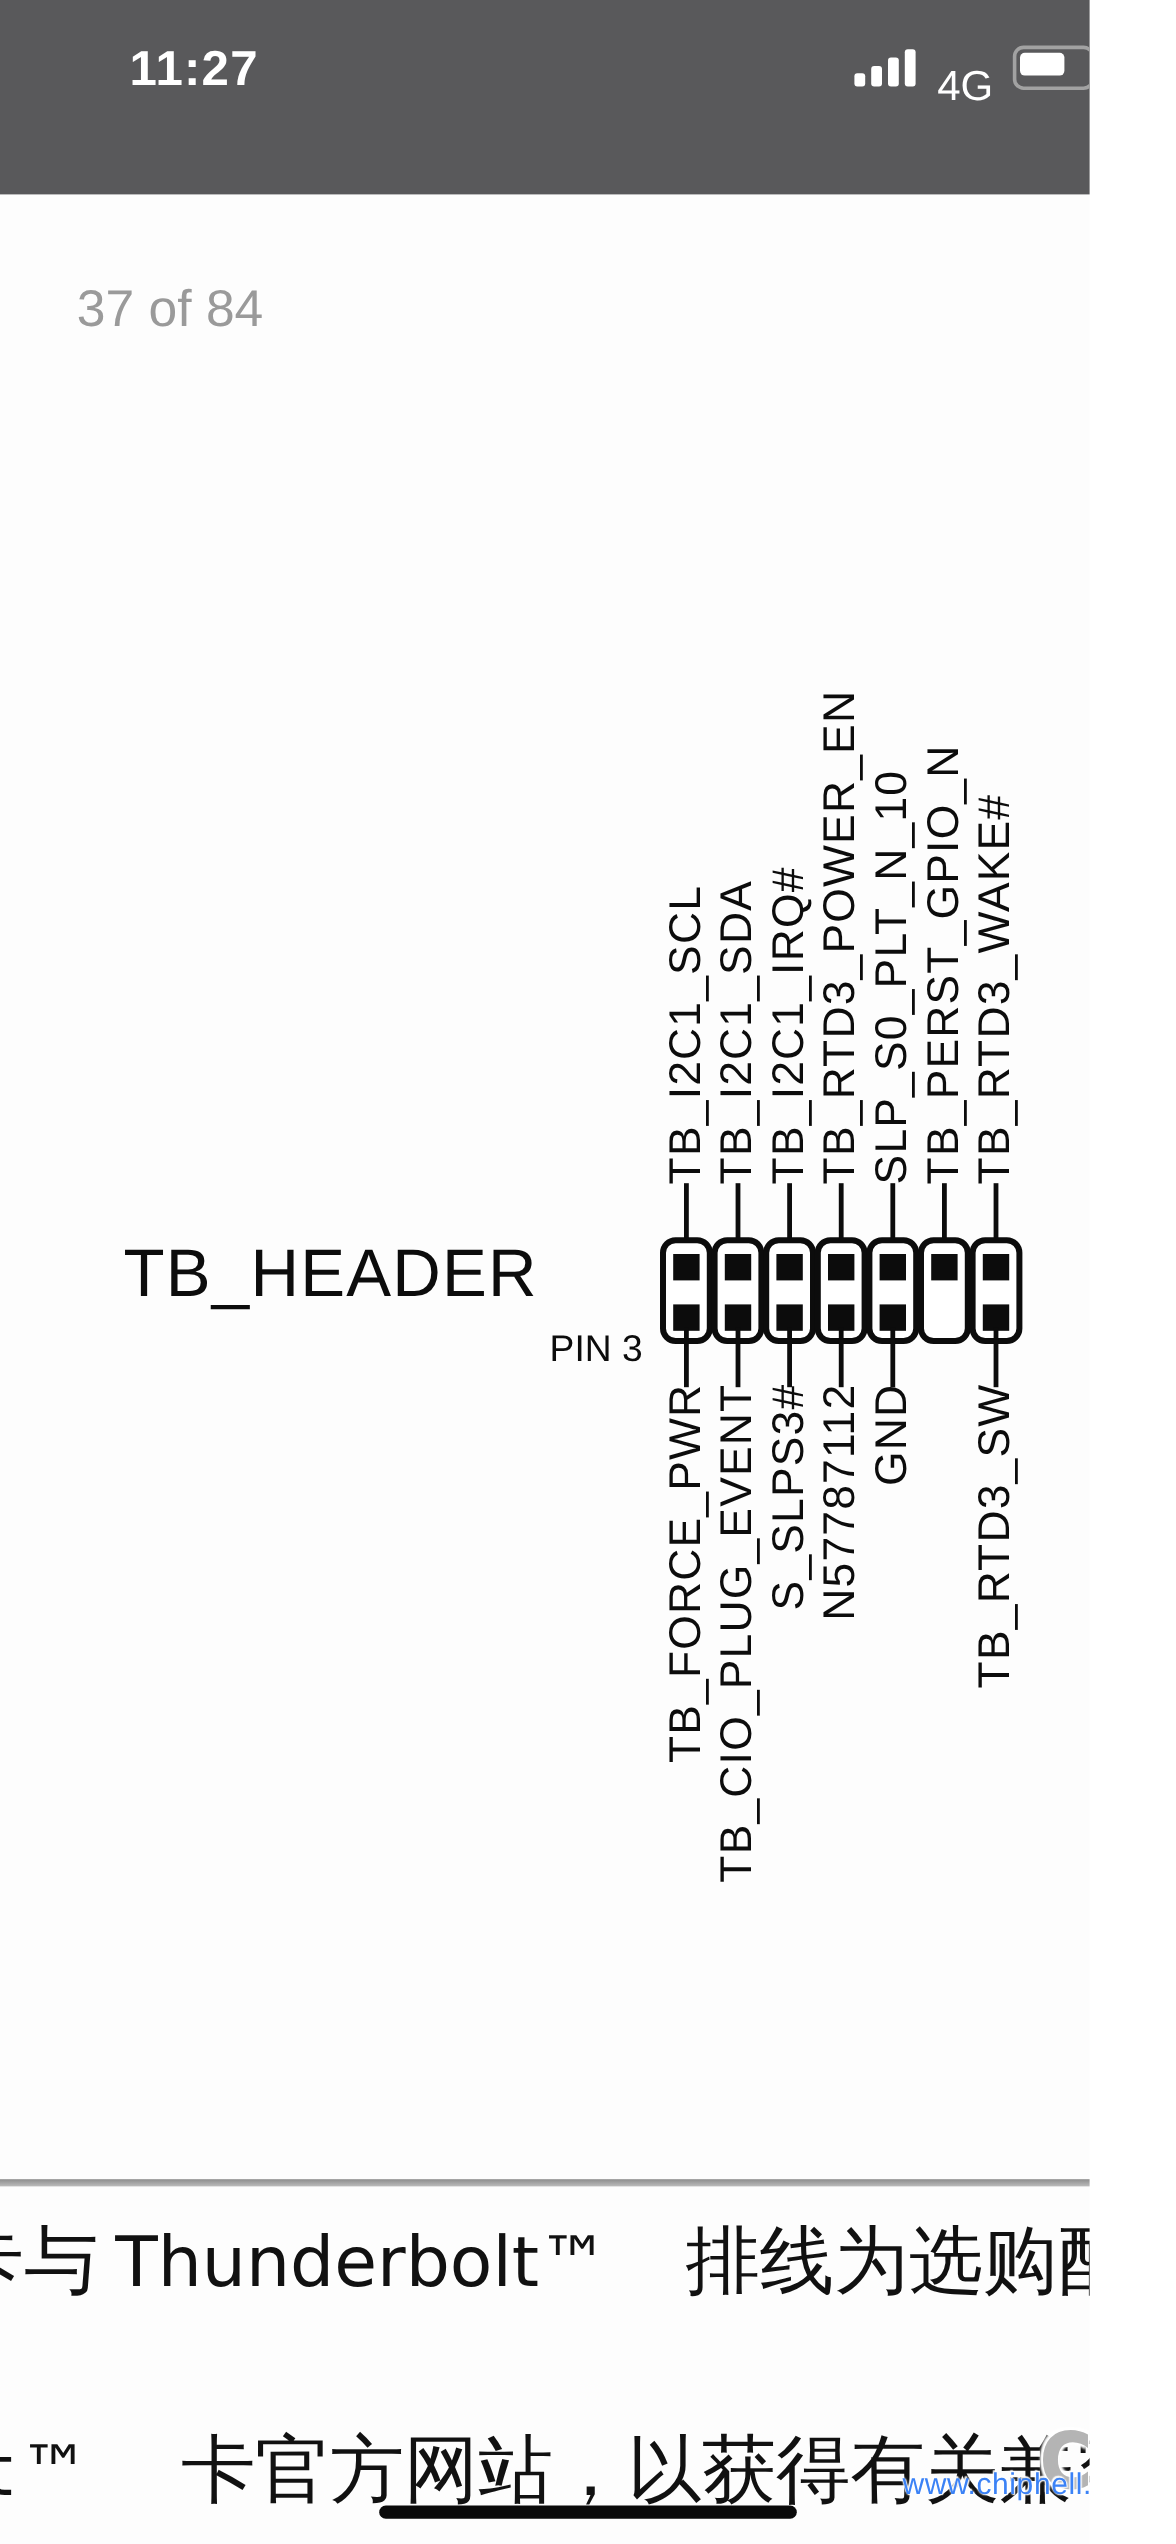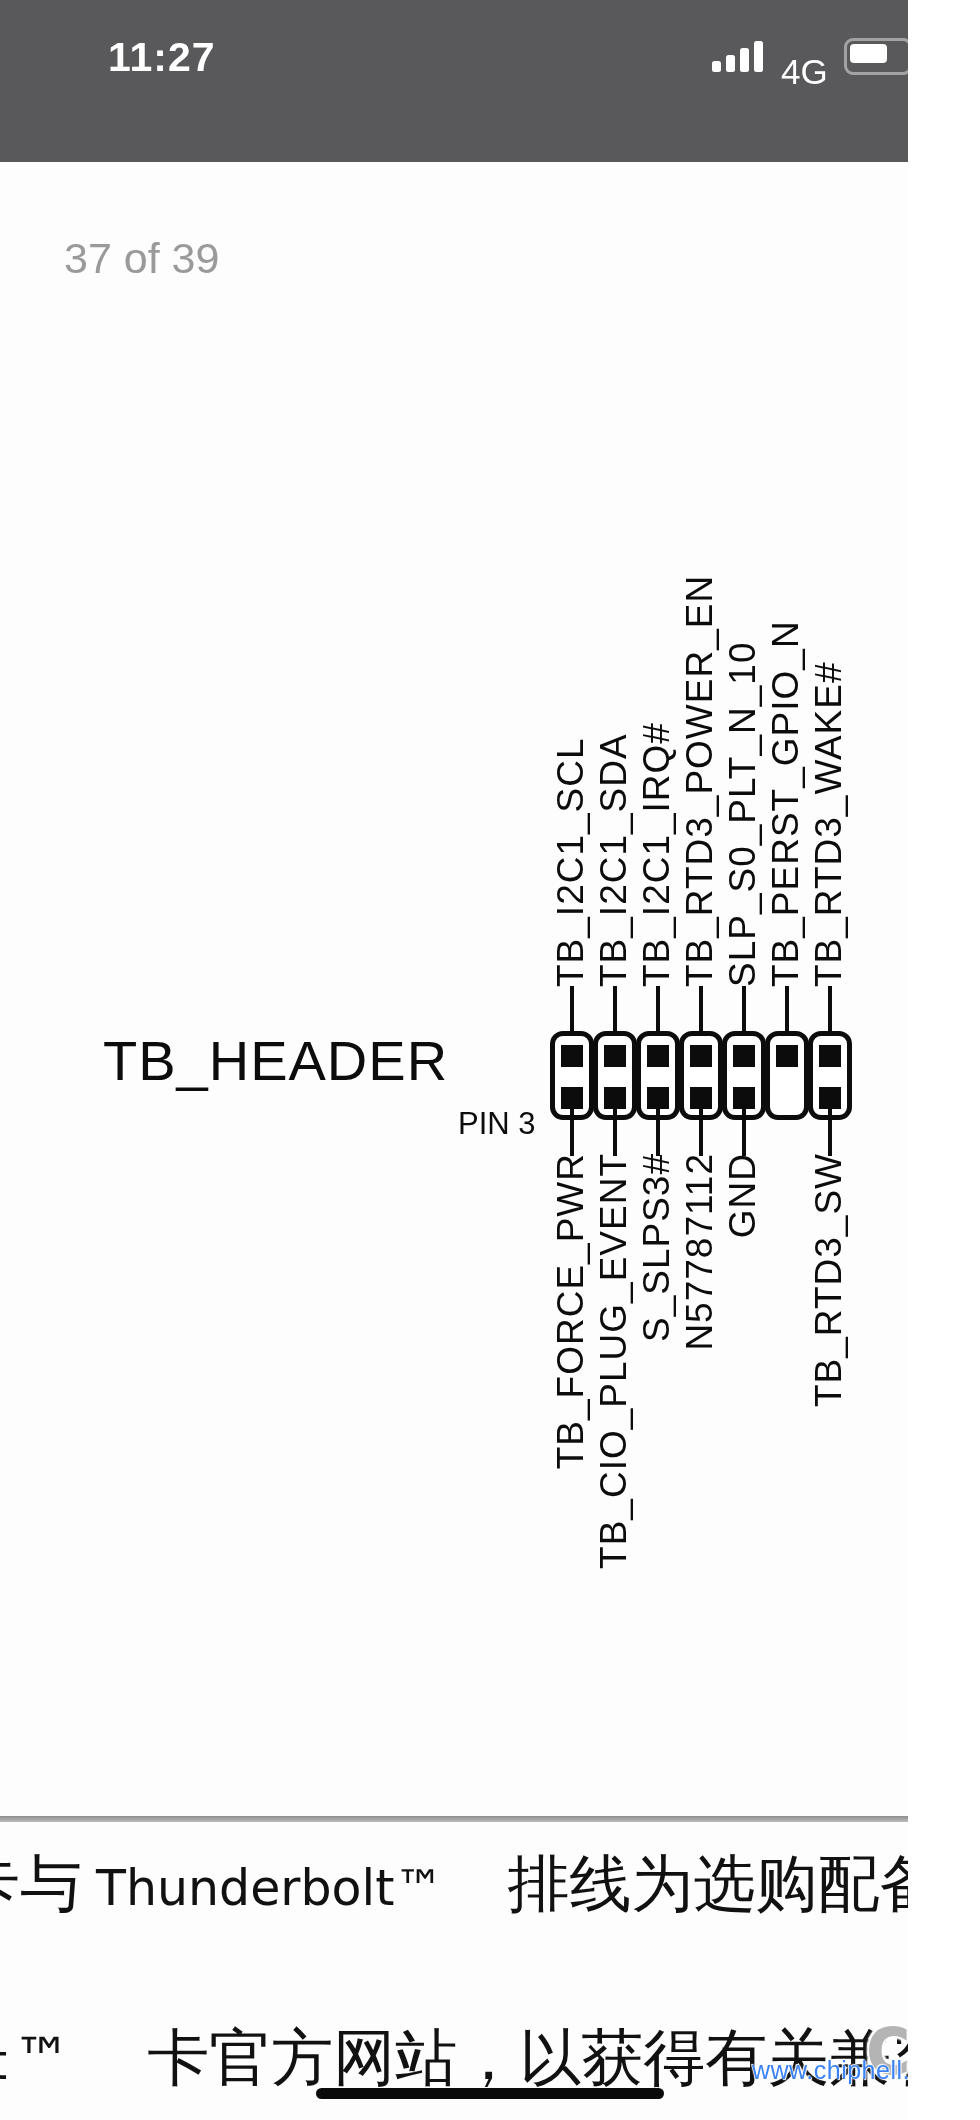--- a/index.html
+++ b/index.html
@@ -26,21 +26,21 @@
   .pin-box{position:absolute;width:44px;height:89px;border:5px solid #0c0c0c;border-radius:13px;background:#fff;box-sizing:border-box;}
   .pin-sq{position:absolute;width:22px;height:22px;background:#0c0c0c;}
   .lead{position:absolute;width:4px;background:#0c0c0c;}
   .plabel{position:absolute;font-size:37px;line-height:40px;color:#0c0c0c;letter-spacing:1px;white-space:nowrap;transform-origin:0 0;}
   .plabel.top{transform:rotate(-90deg);}
   .plabel.bot{transform:rotate(-90deg) translateX(-100%);}
   
   .divider{position:absolute;left:0;top:1816px;width:980px;height:6px;background:linear-gradient(#8d8d8d,#bcbcbc);}
   .f-line{position:absolute;white-space:nowrap;color:#111;font-family:"DejaVu Sans","Liberation Sans",sans-serif;}
   .f-line .zh{font-size:62px;}
-  .f-line .en{font-size:49px;}
+  .f-line .en{font-size:58px;}
   #line1{left:-42px;top:1842px;}
   #line1 .en{margin-left:14px;}
   #line1 .zh2{margin-left:64px;}
   #line2{left:-12px;top:2016px;}
   #line2 .tm{margin-left:6px;font-size:58px;}
   #line2 .zh{margin-left:76px;}
   .link-bar{position:absolute;left:316px;top:2088px;width:348px;height:11px;background:#0a0a0a;border-radius:6px;}
   
   .wm-logo{position:absolute;left:862px;top:1994px;font-family:"DejaVu Sans Mono",monospace;font-weight:bold;
            font-size:86px;color:#b4b4b4;letter-spacing:-6px;
@@ -62,21 +62,21 @@
       <div class="bar" style="height:24px"></div>
       <div class="bar" style="height:31px"></div>
     </div>
     <div class="net">4G</div>
     <div class="battery">
       <div class="fill"></div>
       <div class="nub"></div>
     </div>
   </div>
 
-  <div class="page-indicator">37 of 39</div>
+  <div class="page-indicator">37 of 84</div>
 
   <div id="diagram">
     <div class="dg-title">TB_HEADER</div>
     <div class="pin1">PIN 3</div>
   <div class="lead" style="left: 570px; top: 986px; height: 61px;"></div>
       <div class="pin-box" style="left: 550px; top: 1031px;"></div>
       <div class="pin-sq" style="left: 561px; top: 1045px;"></div>
       <div class="pin-sq" style="left: 561px; top: 1087px;"></div>
       <div class="lead" style="left: 570px; top: 1106px; height: 50px;"></div>
       <div class="plabel top" style="left: 551px; top: 987px;">TB_I2C1_SCL</div>

